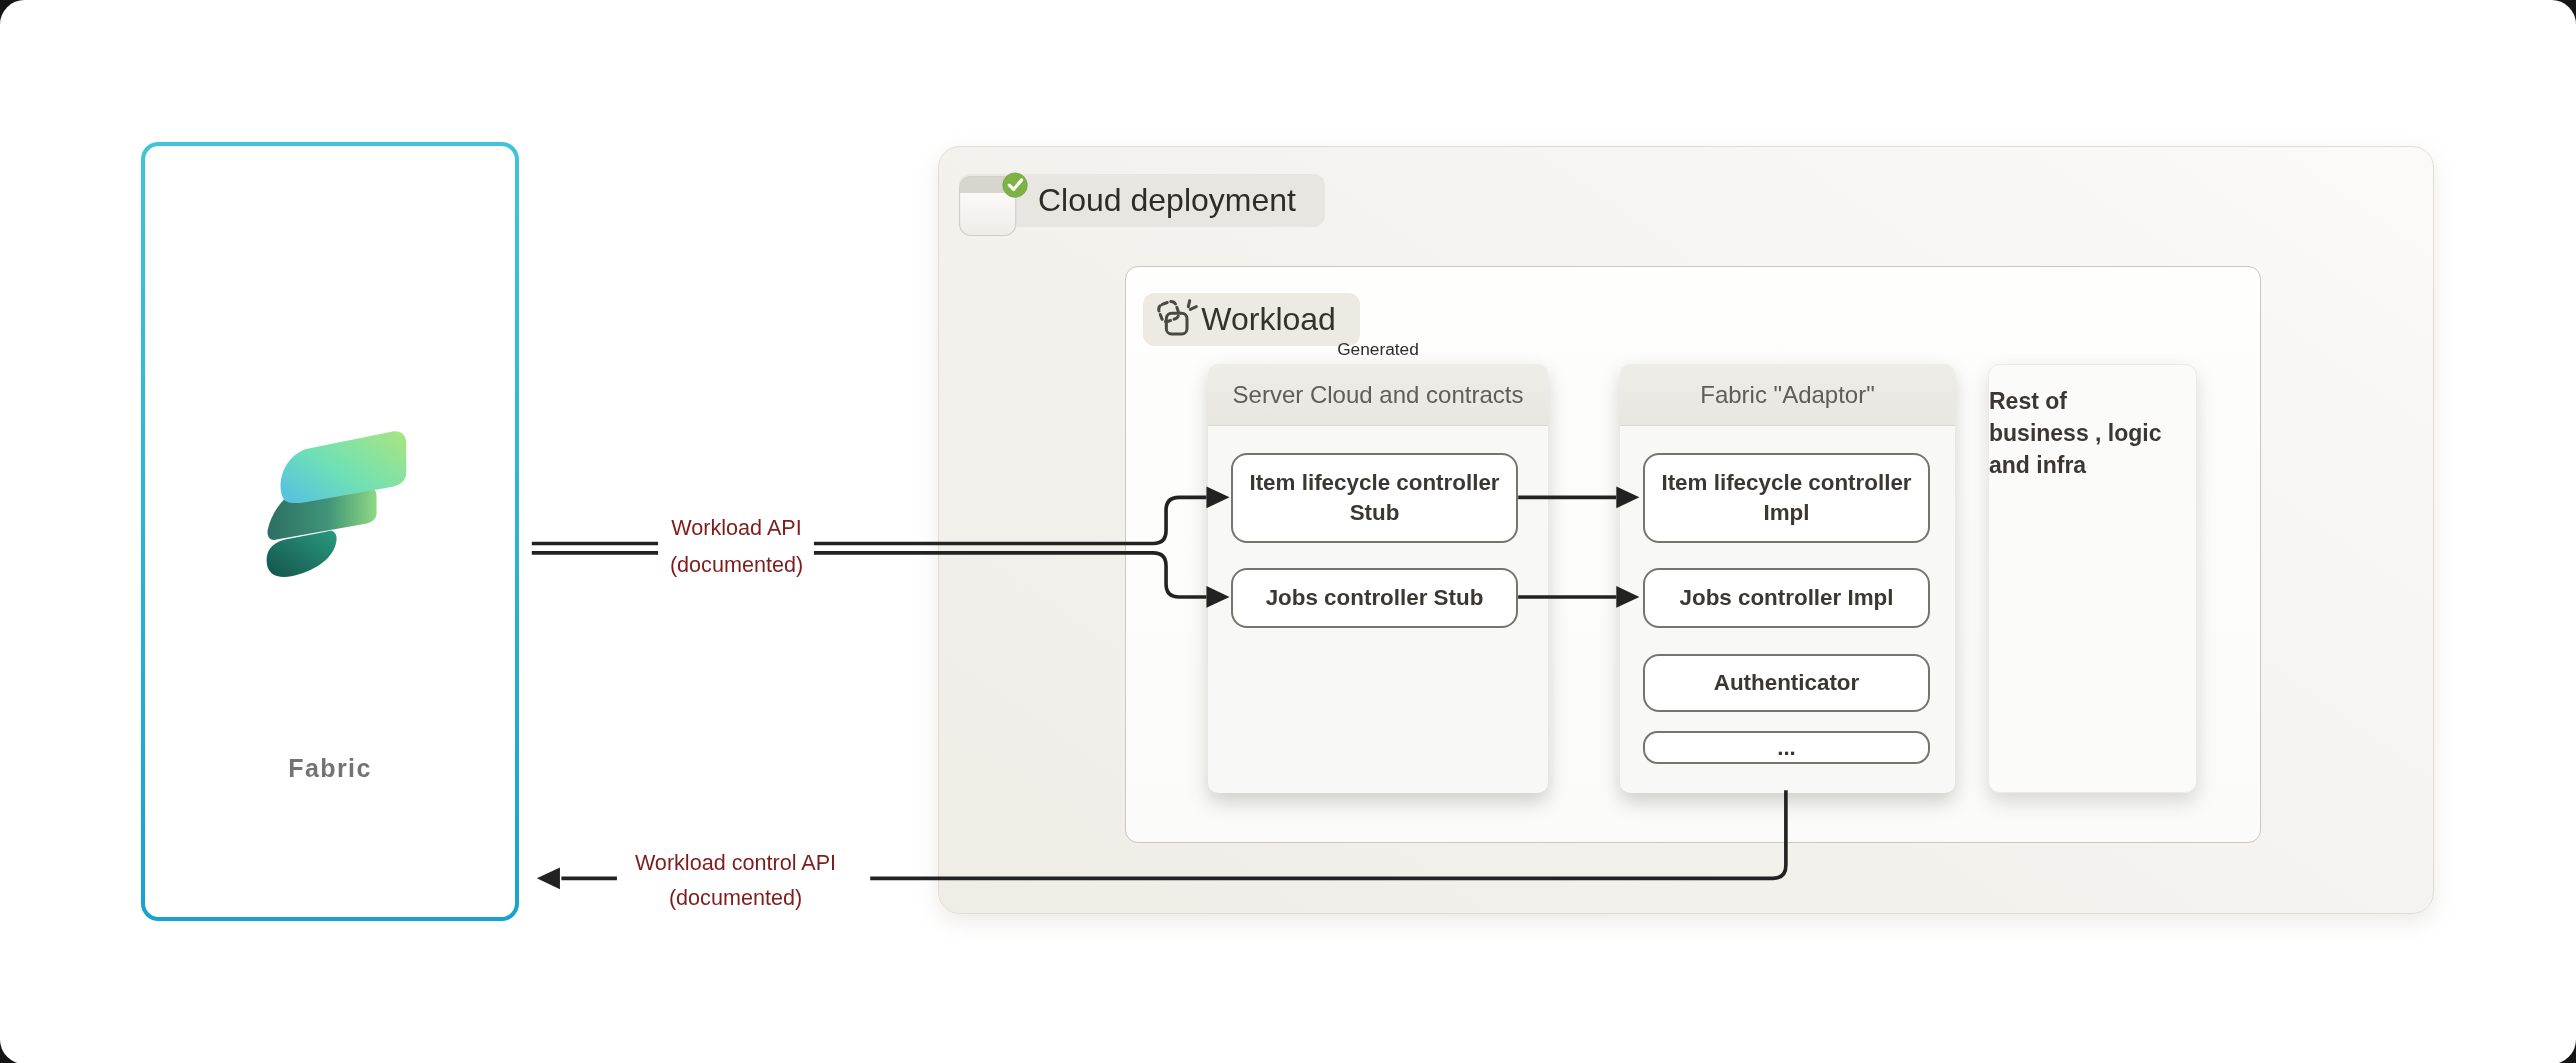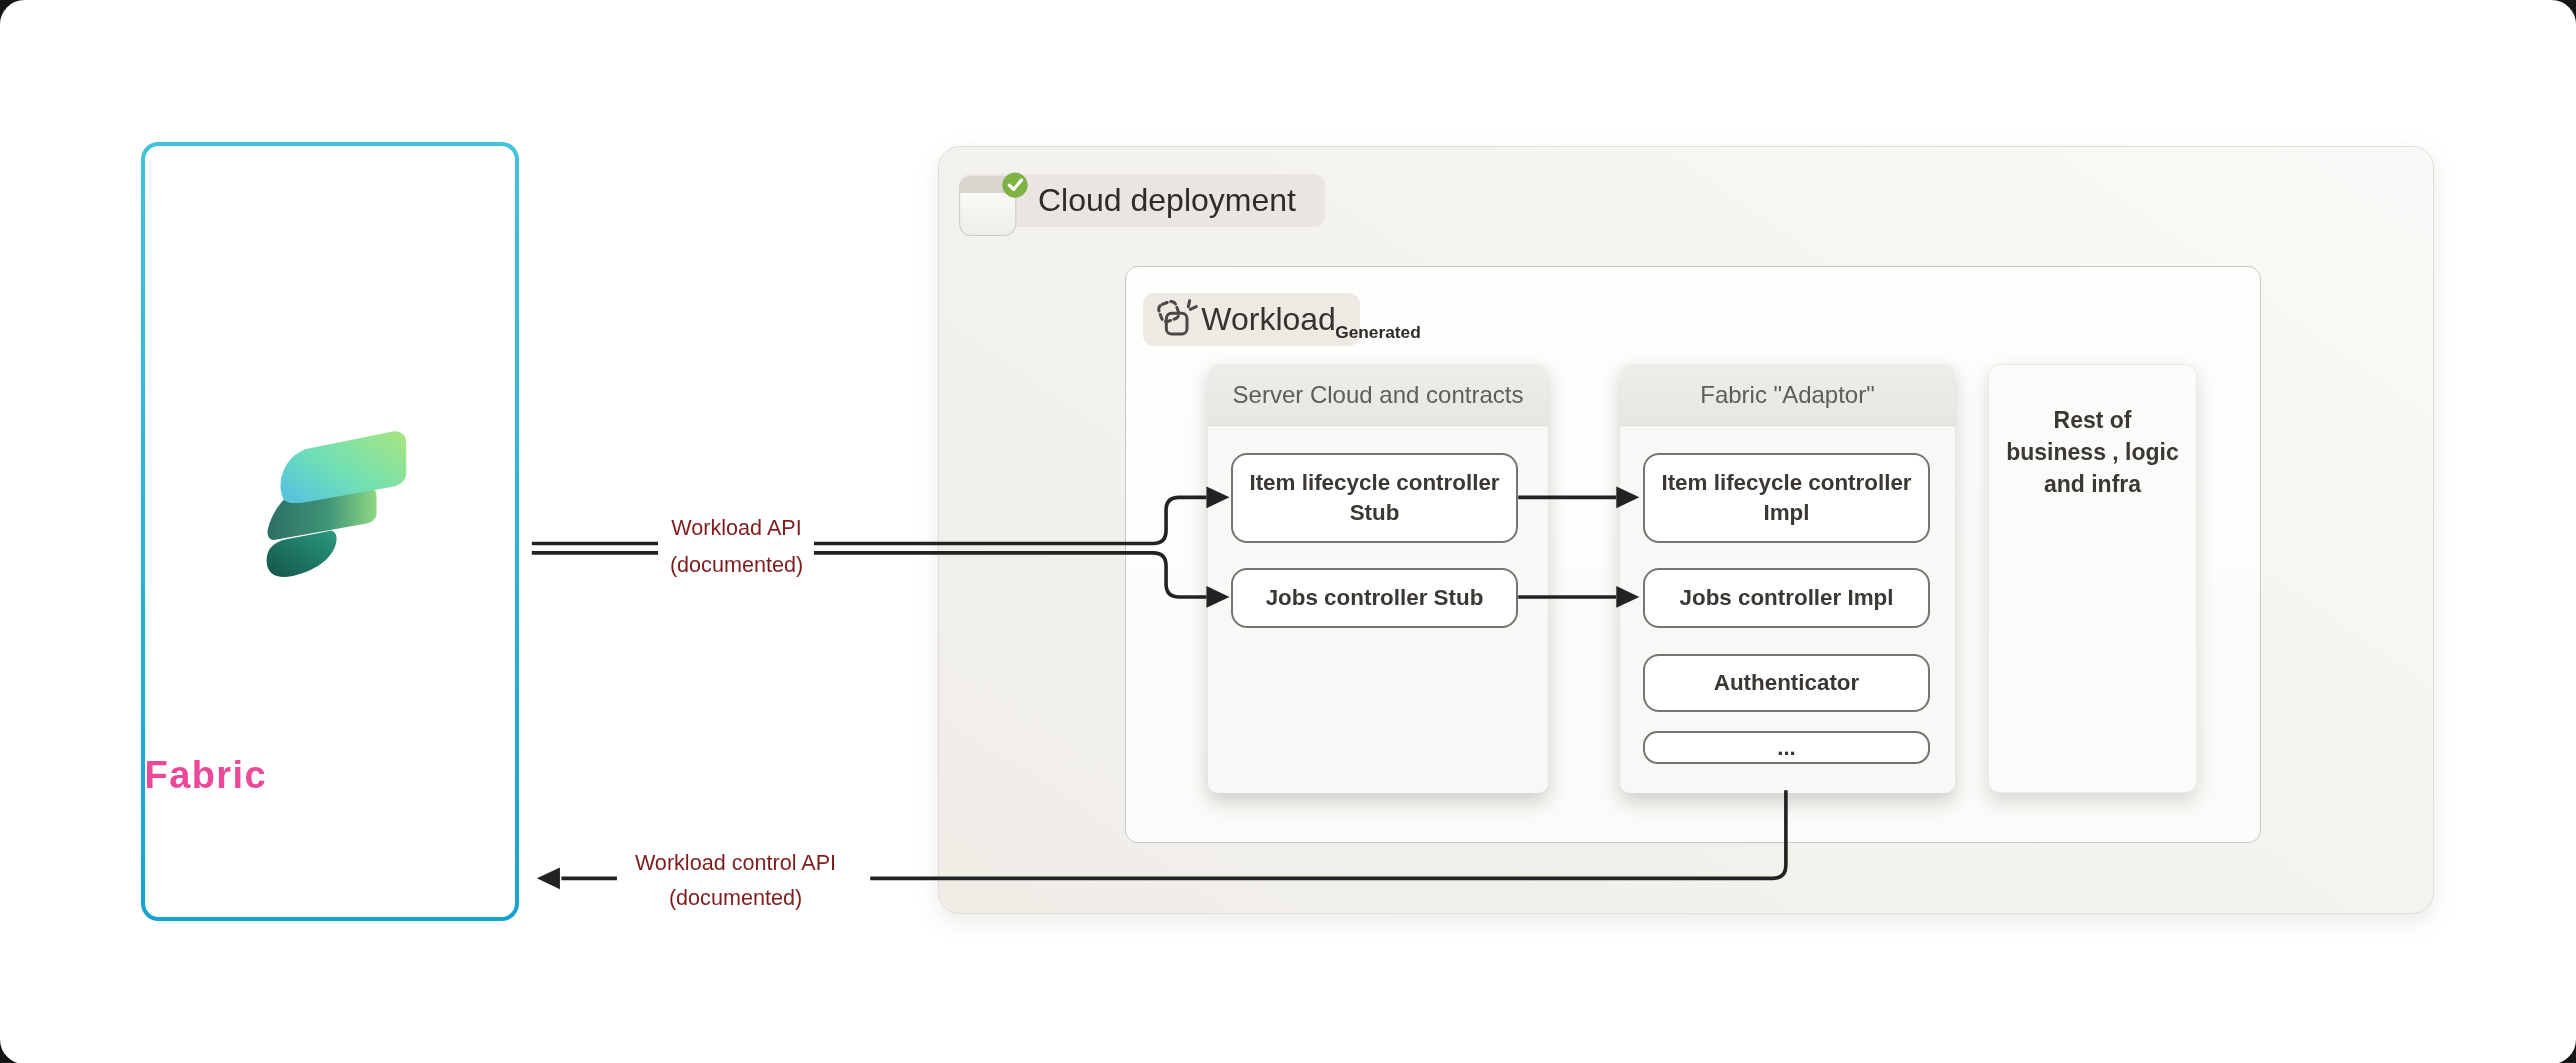--- a/index.html
+++ b/index.html
@@ -4,61 +4,61 @@
 <style>
   html,body{margin:0;padding:0;background:#151515;}
   body{font-family:"Liberation Sans", sans-serif; -webkit-font-smoothing:antialiased;}
   .canvas{position:relative;width:2576px;height:1064px;background:#ffffff;border-radius:24.5px;overflow:hidden;}
 
   
   .fabric-border{position:absolute;left:141px;top:142px;width:378px;height:779px;
     background:linear-gradient(180deg,#41c4da,#18a2d2);border-radius:17.3px;box-sizing:border-box;}
   .fabric-inner{position:absolute;left:3.6px;top:3.6px;right:3.6px;bottom:3.6px;background:#ffffff;border-radius:13.7px;}
   .fabric-logo{position:absolute;left:108px;top:274px;}
-  .fabric-label{position:absolute;left:0;top:608px;width:100%;
-    font-size:38px;font-weight:600;letter-spacing:1.4px;color:#ec4899;}
+  .fabric-label{position:absolute;left:0;top:608px;width:100%;text-align:center;
+    font-size:25px;font-weight:600;letter-spacing:1.4px;color:#737373;}
 
   
   .cloud-panel{position:absolute;left:938px;top:146px;width:1496px;height:768px;border-radius:21.6px;
     background:linear-gradient(215deg,#fbfaf8 0%,#f5f3ef 45%,#efede6 100%);
     border:1.4px solid #e0ddd6;box-sizing:border-box;box-shadow:0 7.2px 21.6px rgba(150,145,130,0.18);}
 
   .cloud-header-pill{position:absolute;left:20px;top:27px;height:53px;padding:0 29px 0 79px;
     background:#e9e6e1;border-radius:11.5px;display:flex;align-items:center;
     font-size:32px;color:#2f2b27;font-weight:500;}
   .cloud-icon{position:absolute;left:-2.9px;top:-4.3px;}
 
   
   .workload-panel{position:absolute;left:186px;top:119px;width:1136px;height:577px;border-radius:13px;
     background:linear-gradient(180deg,#fefefd,#fbfbf9);border:1.4px solid #c9c7c1;box-sizing:border-box;}
   .workload-pill{position:absolute;left:17.3px;top:26px;height:53px;padding:0 24.5px 0 10px;
     background:#edeae4;border-radius:11.5px;display:flex;align-items:center;gap:0;
     font-size:32px;color:#35312d;font-weight:500;}
-  .generated{position:absolute;left:82px;top:55px;width:340px;text-align:center;
-    font-size:17.3px;font-weight:700;color:#2e2b28;}
+  .generated{position:absolute;left:82px;top:72px;width:340px;text-align:center;
+    font-size:17.3px;font-weight:400;color:#2e2b28;}
 
   
   .column{position:absolute;top:97px;height:429px;border-radius:10px;background:#f8f8f6;
     box-shadow:0 8.7px 19px rgba(95,90,80,0.28);overflow:hidden;}
   .col-1{left:82px;width:340px;}
   .col-2{left:494px;width:335px;}
   .col-header{height:61px;line-height:61px;text-align:center;font-size:24px;font-weight:500;color:#5f5d59;
     background:linear-gradient(180deg,#efede8,#e8e6e0);border-bottom:0.7px solid #dddbd4;}
   .node{position:absolute;left:23px;width:287px;background:#ffffff;border:2.2px solid #77746f;border-radius:16px;
     box-sizing:border-box;display:flex;align-items:center;justify-content:center;text-align:center;
     font-size:22.4px;font-weight:600;color:#3b3733;line-height:30px;padding:0 13px;}
   .n-tall{top:89px;height:90px;}
   .n-mid {top:204px;height:60px;}
   .n-auth{top:290px;height:58px;}
   .n-dots{top:367px;height:33px;border-radius:14.4px;font-weight:700;}
 
   
   .rest-box{position:absolute;left:862px;top:97px;width:209px;height:429px;border-radius:11.5px;
     background:#fbfbf9;border:0.7px solid #eceae4;box-sizing:border-box;
-    box-shadow:0 8.7px 19px rgba(95,90,80,0.22);padding-top:39px;text-align:center;
+    box-shadow:0 8.7px 19px rgba(95,90,80,0.22);padding-top:20px;text-align:left;
     font-size:23px;font-weight:600;color:#3b3733;line-height:32px;}
 
   
   .api-label{position:absolute;text-align:center;color:#7f1d1d;font-size:21.6px;}
   .api-label .l1,.api-label .l2{line-height:27.4px;}
   .lbl-top{left:621px;top:514px;width:231px;}
   .lbl-top .l2{margin-top:9.4px;}
   .lbl-bottom{left:613px;top:849px;width:245px;}
   .lbl-bottom .l2{margin-top:7.2px;}
 

